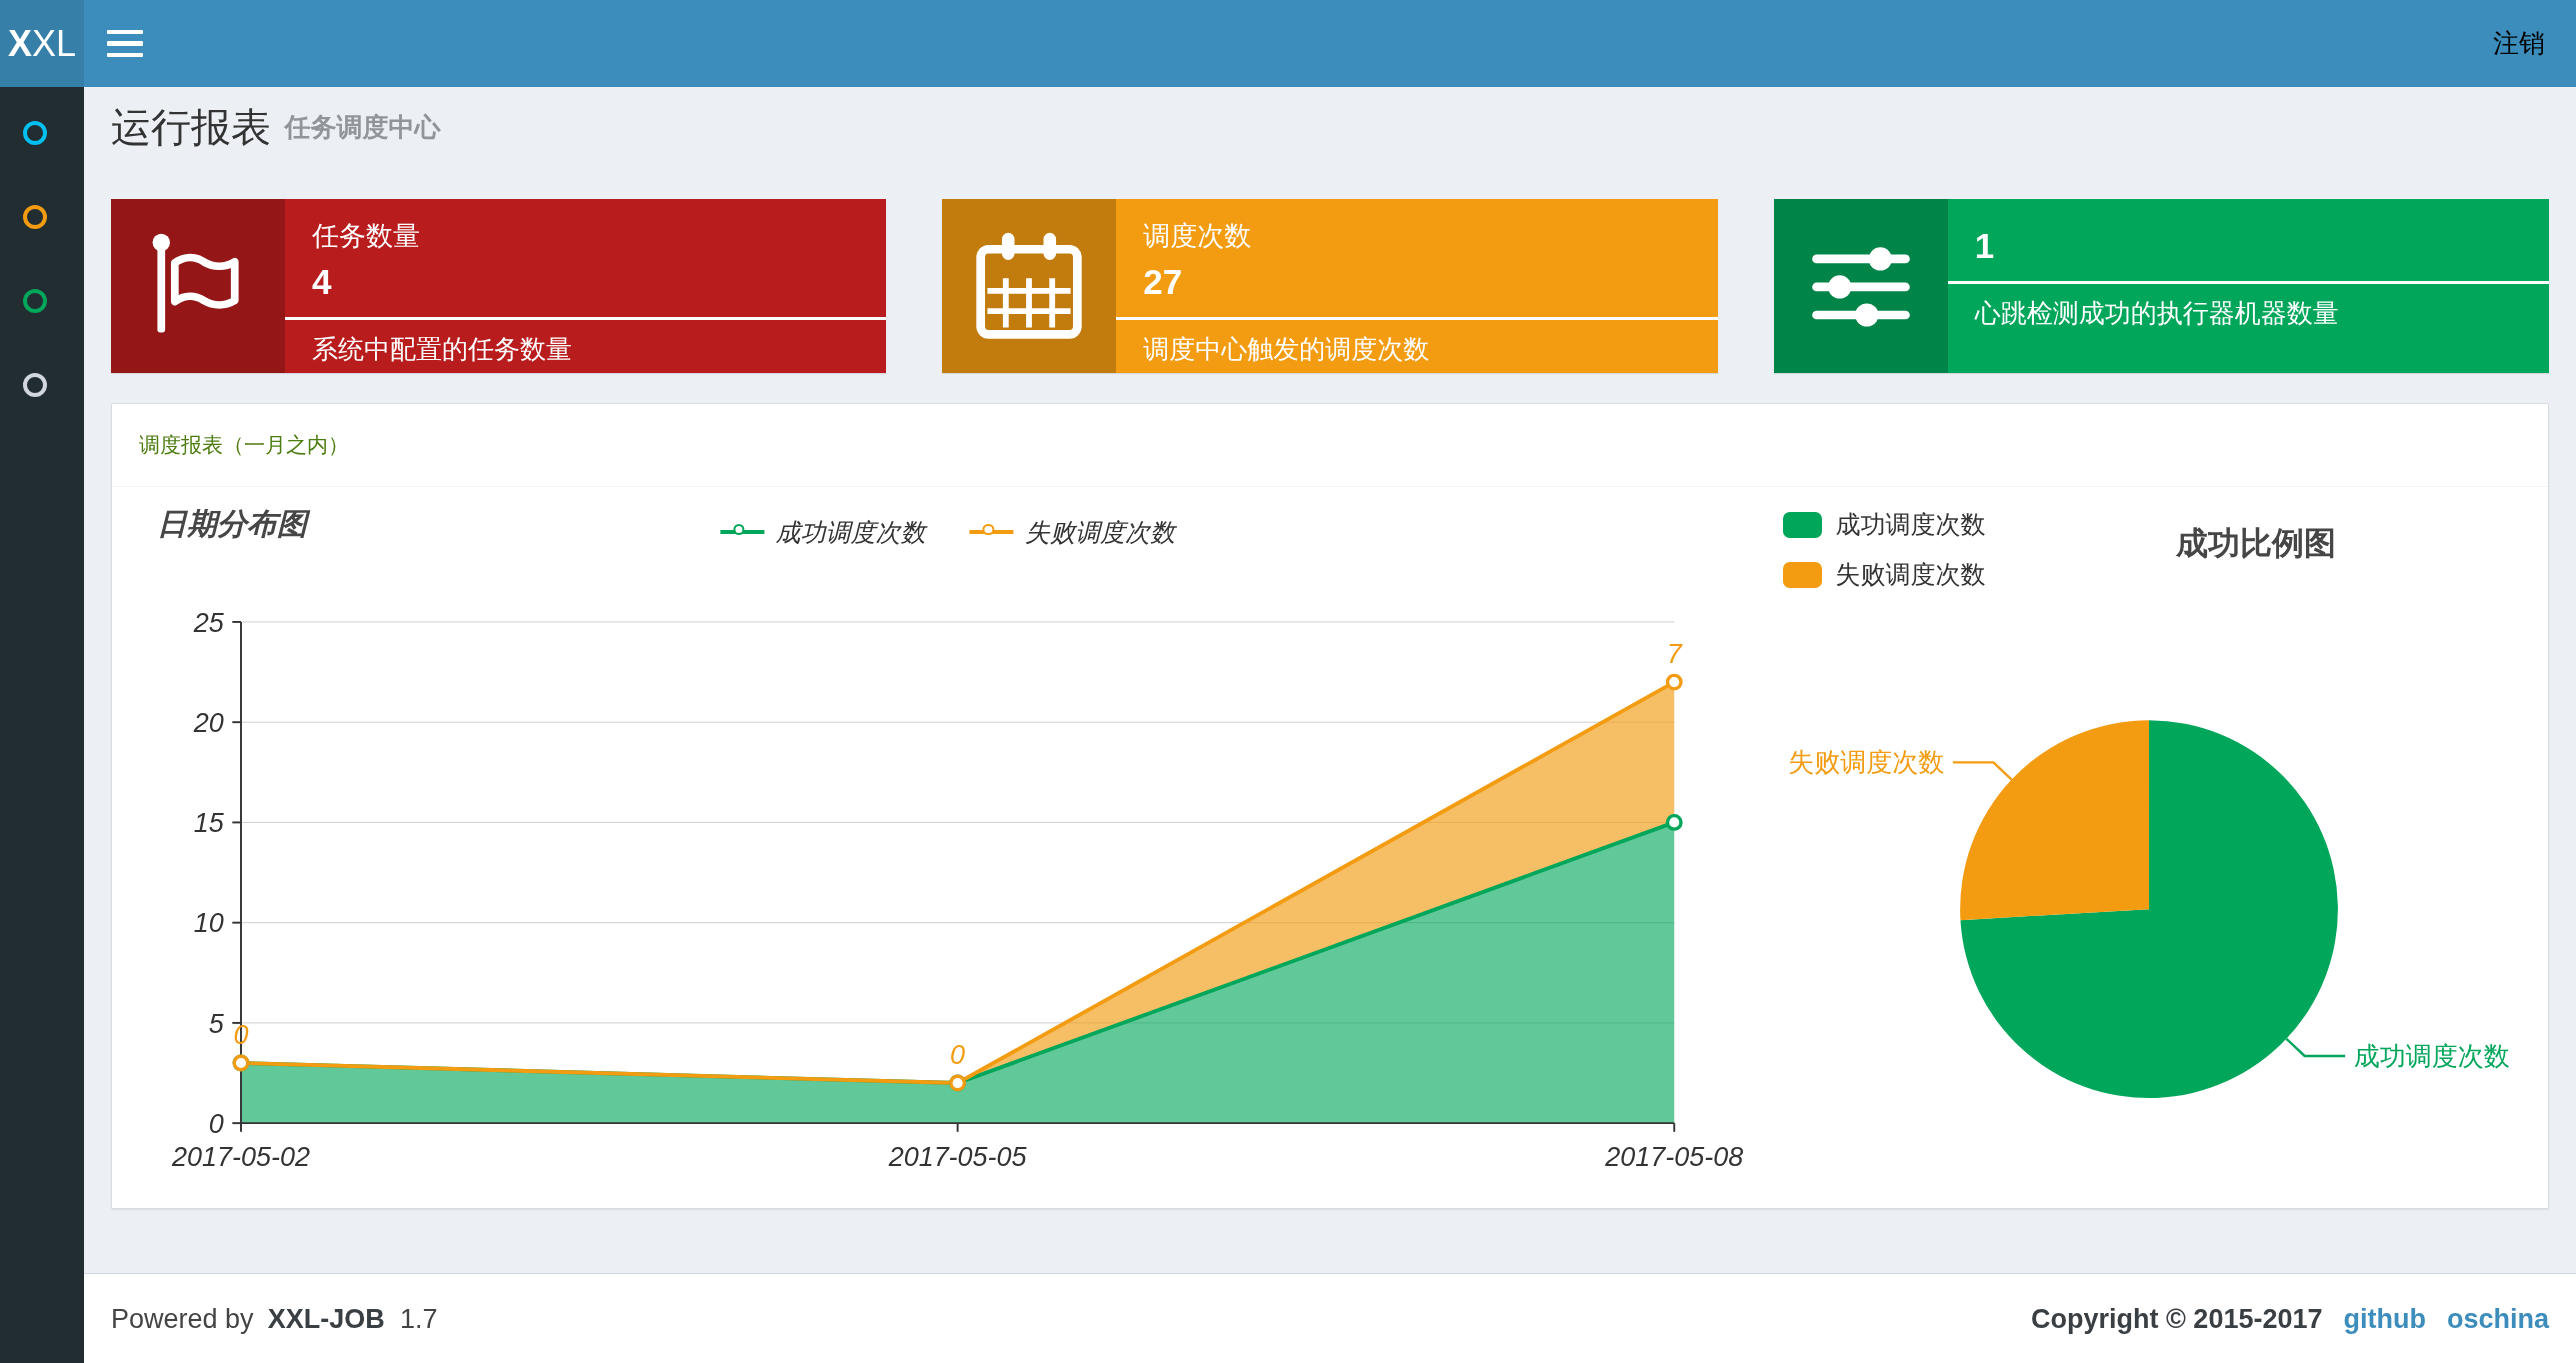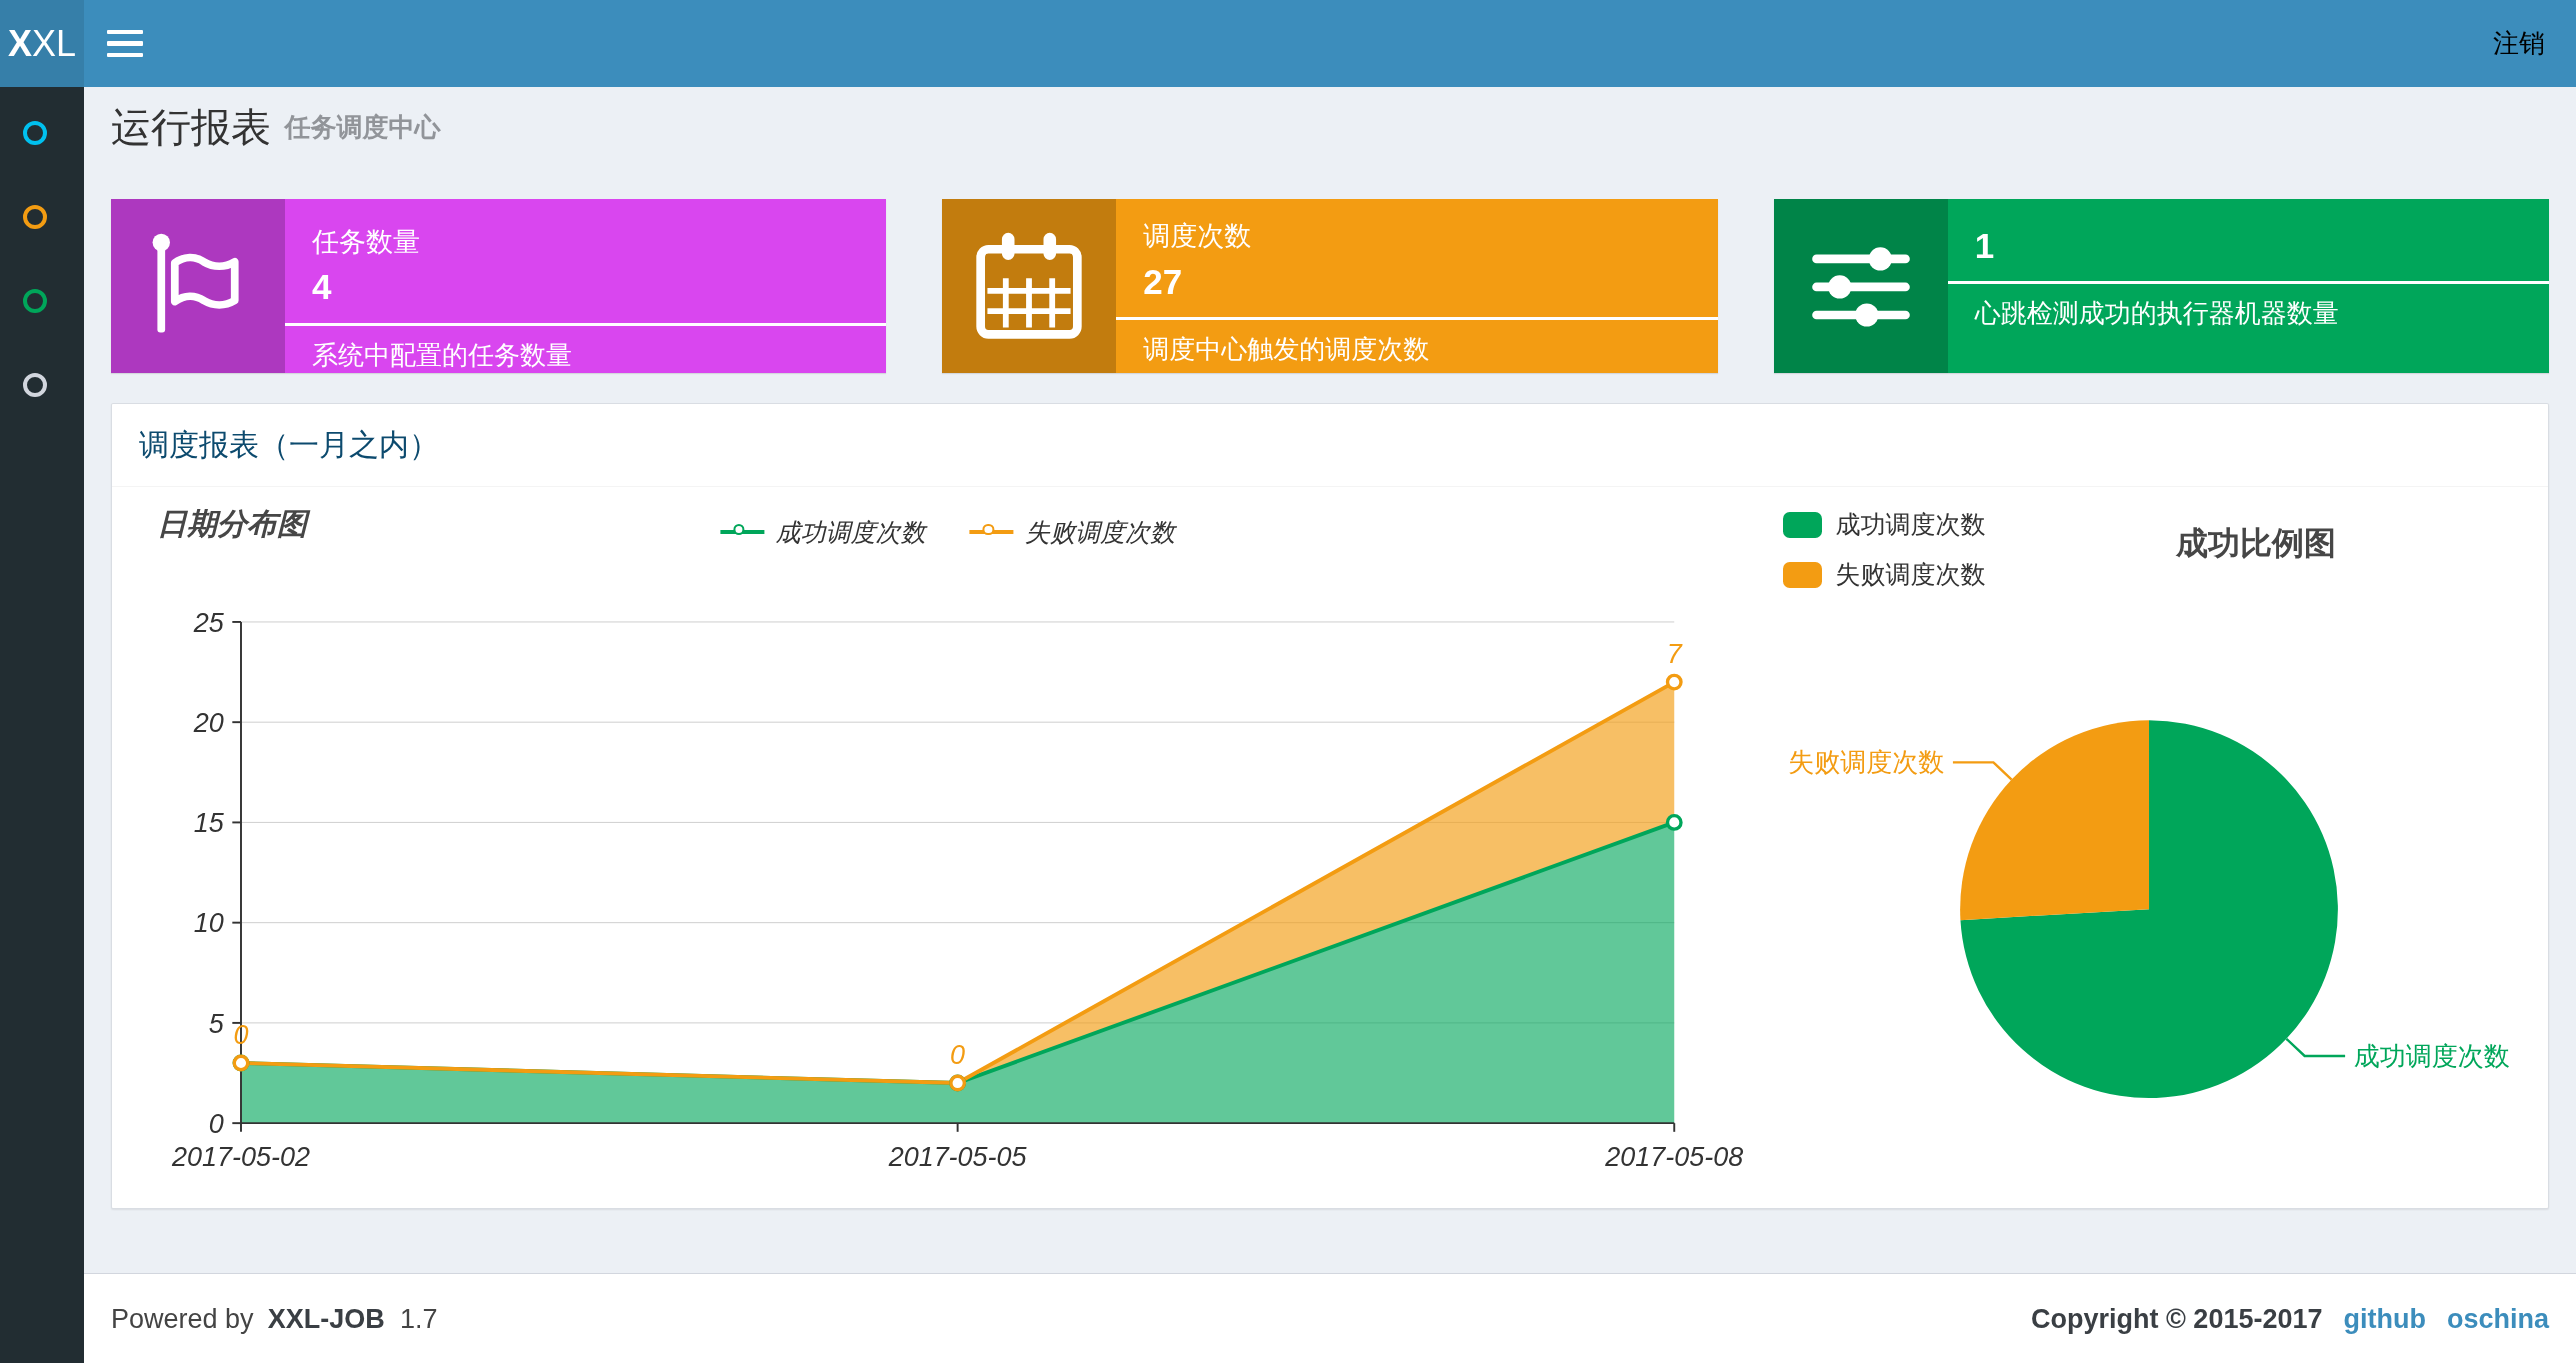--- a/index.html
+++ b/index.html
@@ -35,21 +35,21 @@
                display:flex; align-items:center; justify-content:center; }
   .card-content { flex:1; padding:19px 27px 0 27px; overflow:hidden; }
   .card-label { font-size:27px; }
   .card-value { font-size:35px; font-weight:700; margin-top:7.7px; }
   .card-divider { height:2.9px; background:#fff; margin:15.4px -27px 12.5px -27px; }
   .card-desc { font-size:26px; }
   
   .box { position:absolute; left:27px; top:316px; width:2438px; height:806px; background:#fff;
          border:1px solid #d9dde3; border-radius:1.9px; box-shadow:0 1px 1.9px rgba(0,0,0,.08); }
   .box-header { height:83px; border-bottom:1px solid #f4f4f4; display:flex; align-items:center;
-                padding:0 27px; font-size:30px; font-weight:500; color:#0c4a6e; }
+                padding:0 27px; font-size:21px; font-weight:500; color:#4d7c0f; }
   .box-body { position:relative; width:100%; height:720px; }
   .line-chart { position:absolute; left:16px; top:0; width:1639px; height:720px;font-style:italic; }
   .pie-chart  { position:absolute; left:1639px; top:0; width:797px; height:720px; }
   .chart-title { position:absolute; left:29px; top:17.4px; font-size:30px; font-weight:700; color:#464646; }
   .pie-title { position:absolute; left:505px; top:19px; transform:translateX(-50%);
                font-size:32px; font-weight:700; color:#464646; white-space:nowrap;margin-top:16px; }
   .line-legend { position:absolute; top:29px; left:50%; transform:translateX(-50%); display:flex; gap:44px; }
   .line-legend .item { display:flex; align-items:center; gap:11.6px; font-size:25px; color:#333; cursor:pointer; white-space:nowrap; }
   .lmark { position:relative; width:44px; height:17.4px; display:inline-block; }
   .lmark .bar { position:absolute; left:0; right:0; top:6.7px; height:3.9px; }
@@ -94,21 +94,21 @@
 
 <div class="main">
 
   <div class="page-header">
     <h1>运行报表</h1>
     <small>任务调度中心</small>
   </div>
 
   <div class="cards">
 
-    <div class="card" style="background: #d946ef; align-items: flex-end;">
+    <div class="card" style="background: #b91c1c;">
       <div class="card-icon">
         <svg width="116" height="116" viewBox="0 0 120 120">
           <circle cx="22" cy="15" r="9" fill="#fff"></circle>
           <rect x="18" y="20" width="8" height="88" rx="3" fill="#fff"></rect>
           <path d="M36 36 C46 29 57 29 66 35 C76 41 88 41 98 35 L98 75 C88 81 76 81 66 75 C57 69 46 69 36 76 Z" fill="none" stroke="#fff" stroke-width="8" stroke-linejoin="round"></path>
         </svg>
       </div>
       <div class="card-content">
         <div class="card-label">任务数量</div>
         <div class="card-value">4</div>

